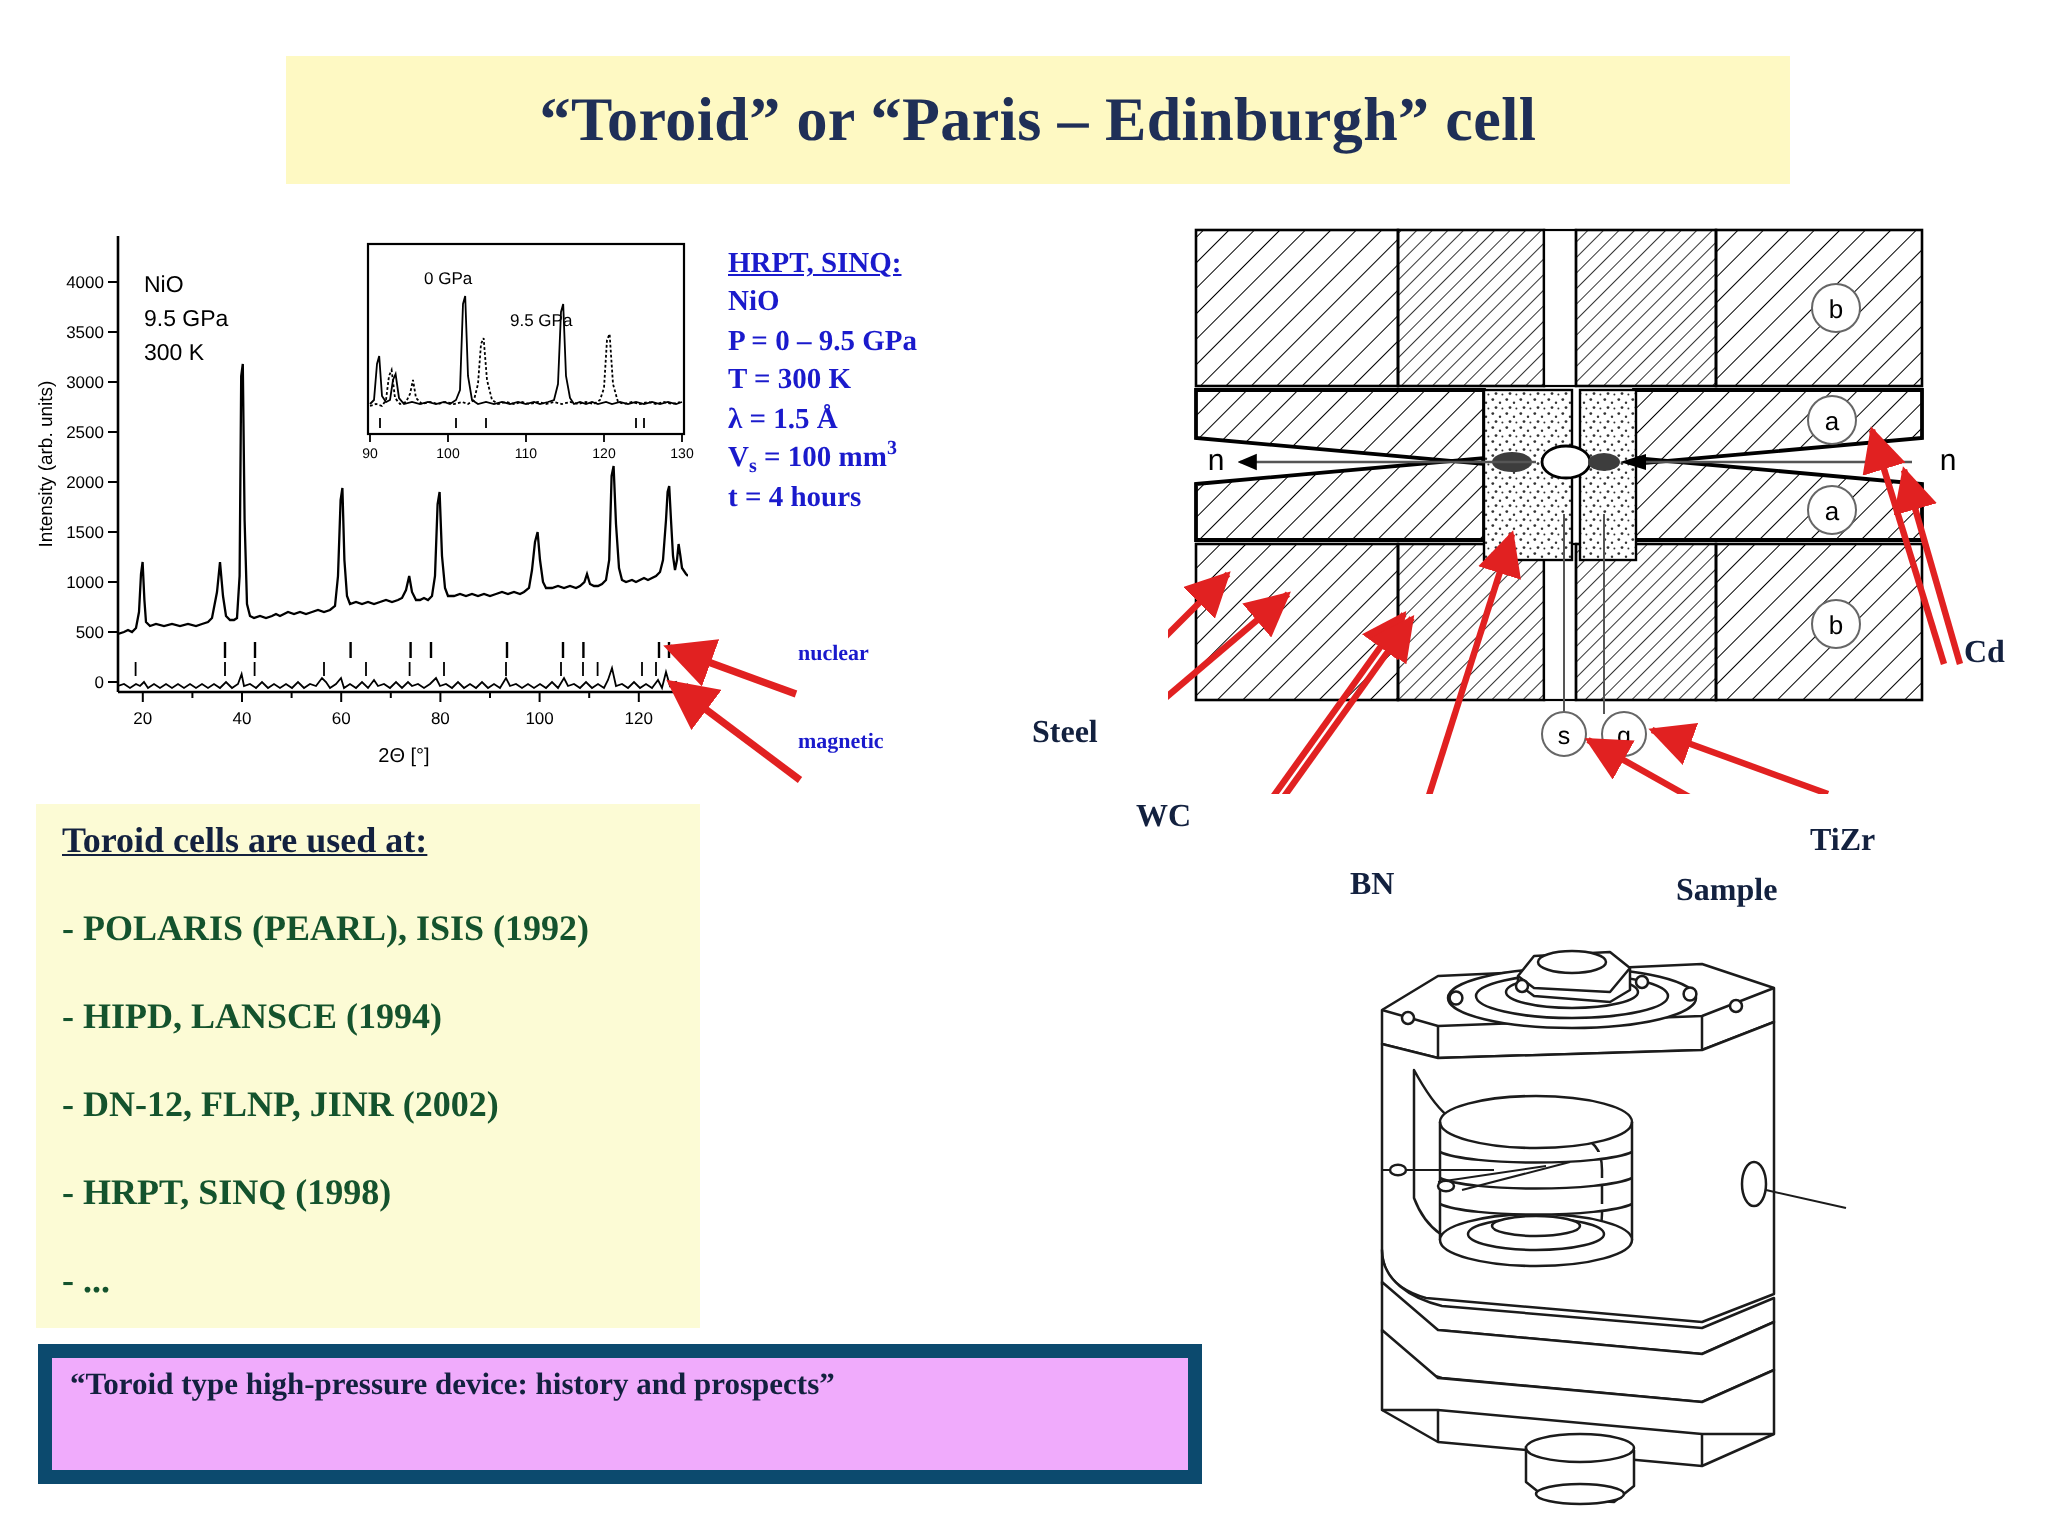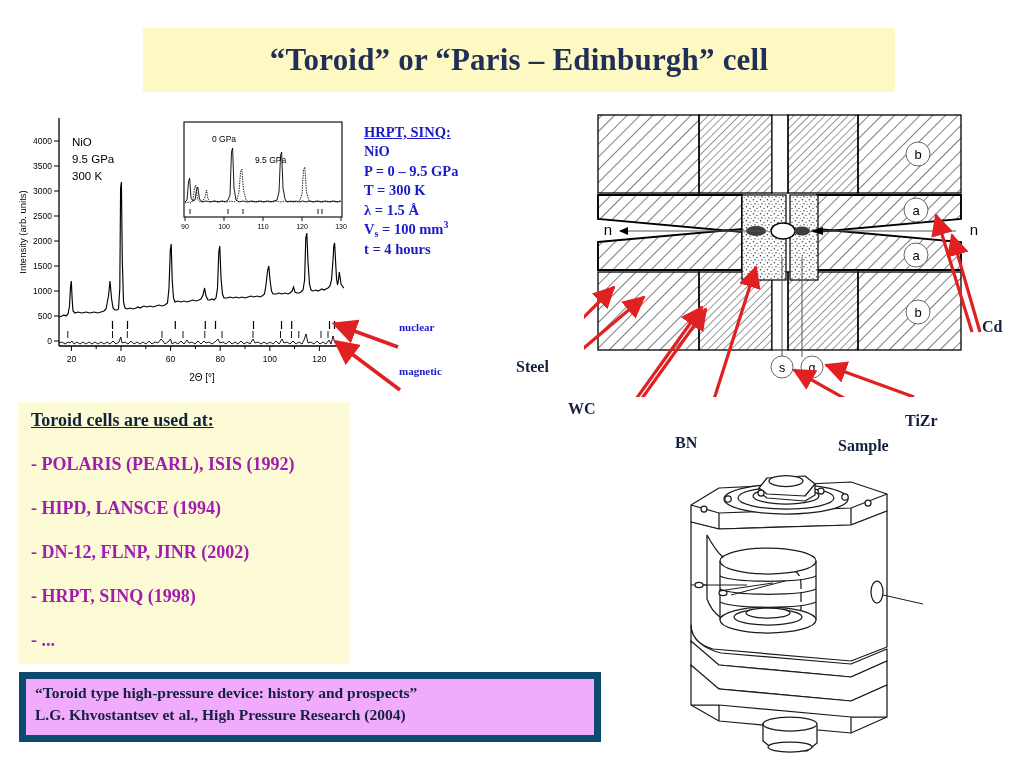--- a/index.html
+++ b/index.html
@@ -48,21 +48,21 @@
   #facilities-box{
     position:absolute;left:18px;top:402px;width:332px;height:262px;
     background:#fcfbd5;
   }
   #facilities-box .head{
     position:absolute;left:13px;top:8px;font-weight:bold;font-size:18px;
     color:#13213f;text-decoration:underline;font-family:"Liberation Serif", serif;
   }
   #facilities-box ul{list-style:none;margin:0;padding:0;}
   #facilities-box li{
-    position:absolute;left:13px;font-weight:bold;font-size:18px;color:#a21caf;
+    position:absolute;left:13px;font-weight:bold;font-size:18px;color:#14532d;
     font-family:"Liberation Serif", serif;white-space:nowrap;
   }
 
   
   #citation-box{
     position:absolute;left:19px;top:672px;width:568px;height:56px;
     background:#f0abfc;border:7px solid #0c4a6e;
   }
   #citation-box div{
     position:absolute;left:9px;font-weight:bold;font-size:15.5px;color:#13213f;
@@ -298,21 +298,20 @@
       <li style="top:52px">- POLARIS (PEARL), ISIS (1992)</li>
       <li style="top:96px">- HIPD, LANSCE (1994)</li>
       <li style="top:140px">- DN-12, FLNP, JINR (2002)</li>
       <li style="top:184px">- HRPT, SINQ (1998)</li>
       <li style="top:228px">- ...</li>
     </ul>
   </div>
 
   <div id="citation-box">
     <div id="cit-line1">“Toroid type high-pressure device: history and prospects”</div>
-    <div id="cit-line2">L.G. Khvostantsev et al., High Pressure Research (2004)</div>
   </div>
 
   <div id="cross-section">
     <svg width="420" height="290" viewBox="0 0 420 290">
       <defs>
         <pattern id="hatchR" width="9" height="9" patternTransform="rotate(45)" patternUnits="userSpaceOnUse">
           <line x1="0" y1="0" x2="0" y2="9" stroke="#000" stroke-width="1"></line>
         </pattern>
         <pattern id="hatchL" width="9" height="9" patternTransform="rotate(-45)" patternUnits="userSpaceOnUse">
           <line x1="0" y1="0" x2="0" y2="9" stroke="#000" stroke-width="1"></line>

